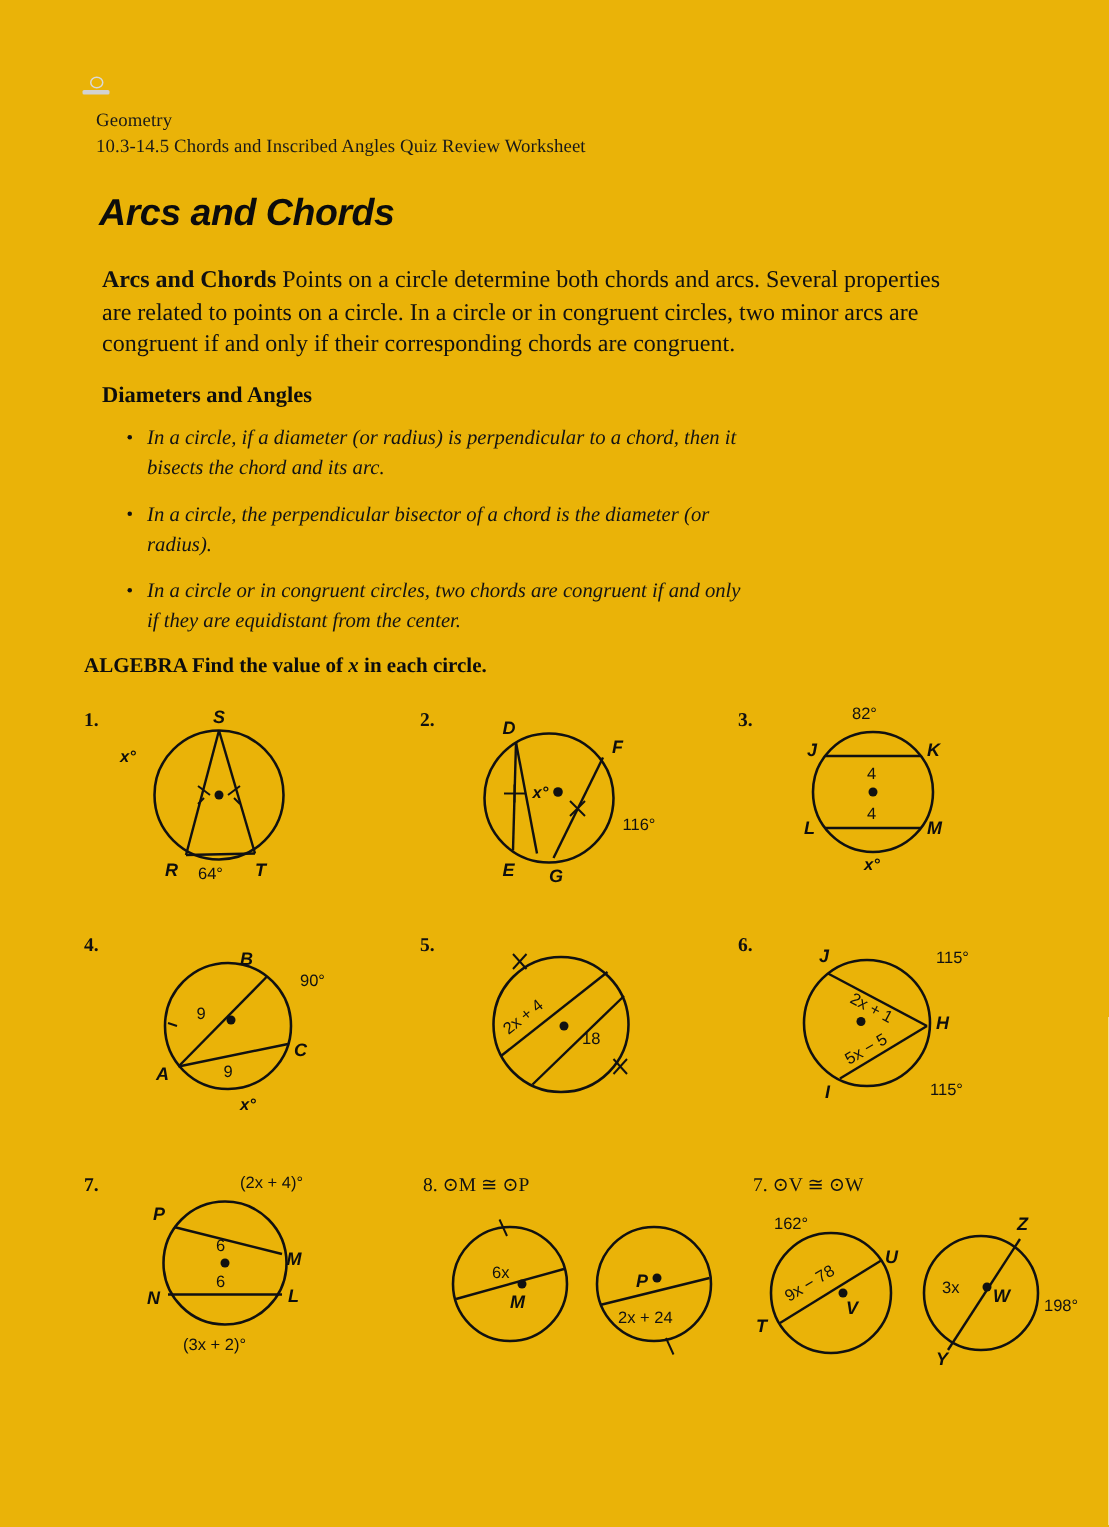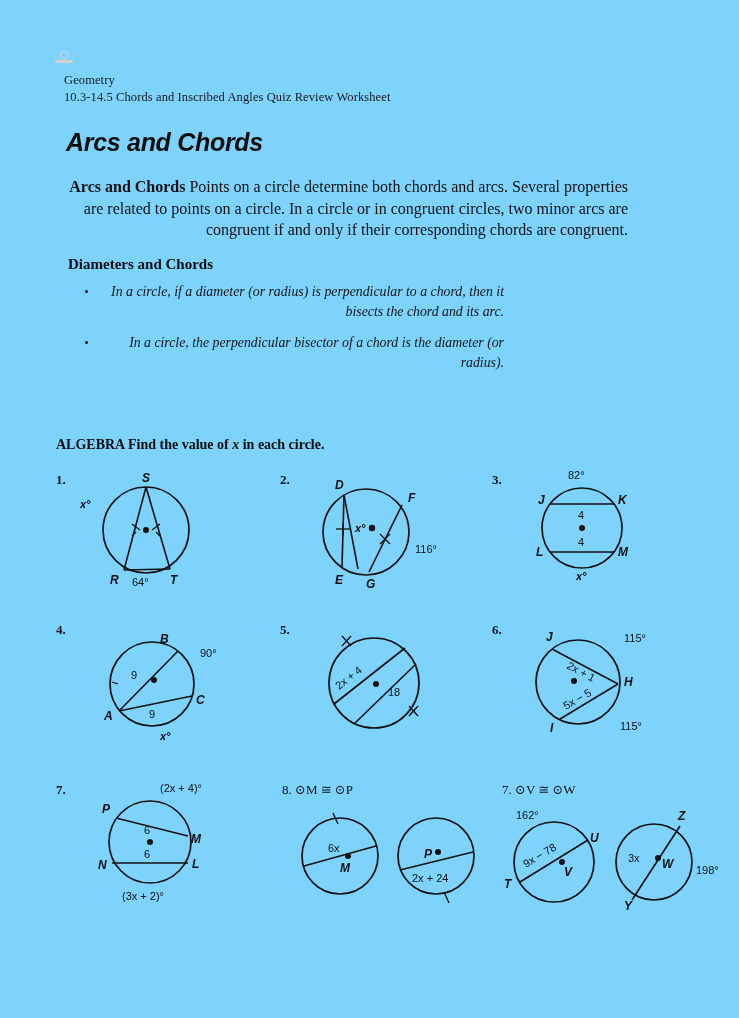--- a/index.html
+++ b/index.html
@@ -9,23 +9,22 @@
     background: #ffffff;
   }
   body {
     font-family: "Liberation Serif", "DejaVu Serif", serif;
     color: #000000;
   }
   #page {
     position: relative;
     width: 739px;
     height: 1018px;
-    background: #7dd3fc;
+    background: #eab308;
     overflow: hidden;
-    text-align: right;
   }
   
   .speckle {
     position: absolute;
     background: #d8d8d8;
     border-radius: 50%;
   }
   .speck-a { left: 60px; top: 51px; width: 7px; height: 6px; background: none; border: 1px solid #d9d9d9; }
   .speck-b { left: 55px; top: 60px; width: 18px; height: 3px; background: #d2d2d2; border-radius: 1px; }
 
@@ -174,30 +173,34 @@
   <div class="hdr hdr-1">Geometry</div>
   <div class="hdr hdr-2">10.3-14.5 Chords and Inscribed Angles Quiz Review Worksheet</div>
 
   <div class="title">Arcs and Chords</div>
 
   <div class="para">
     <b>Arcs and Chords</b>
     <span>Points on a circle determine both chords and arcs. Several properties are related to points on a circle. In a circle or in congruent circles, two minor arcs are congruent if and only if their corresponding chords are congruent.</span>
   </div>
 
-  <div class="subhead">Diameters and Chords</div>
+  <div class="subhead">Diameters and Angles</div>
 
   <div class="bullets">
     <div class="bullet">
       <span class="dot"></span>
       <span>In a circle, if a diameter (or radius) is perpendicular to a chord, then it bisects the chord and its arc.</span>
     </div>
     <div class="bullet">
       <span class="dot"></span>
       <span>In a circle, the perpendicular bisector of a chord is the diameter (or radius).</span>
+    </div>
+    <div class="bullet">
+      <span class="dot"></span>
+      <span>In a circle or in congruent circles, two chords are congruent if and only if they are equidistant from the center.</span>
     </div>
   </div>
 
   <div class="algebra">
     <span>ALGEBRA</span><span> Find the value of </span><i>x</i><span> in each circle.</span>
   </div>
 
   <div class="prob" style="left:56px; top:472px;">
     <div class="prob-num" style="left:0; top:0;">1.</div>
     <svg width="180" height="115" style="position:absolute; left:18px; top:2px;">

